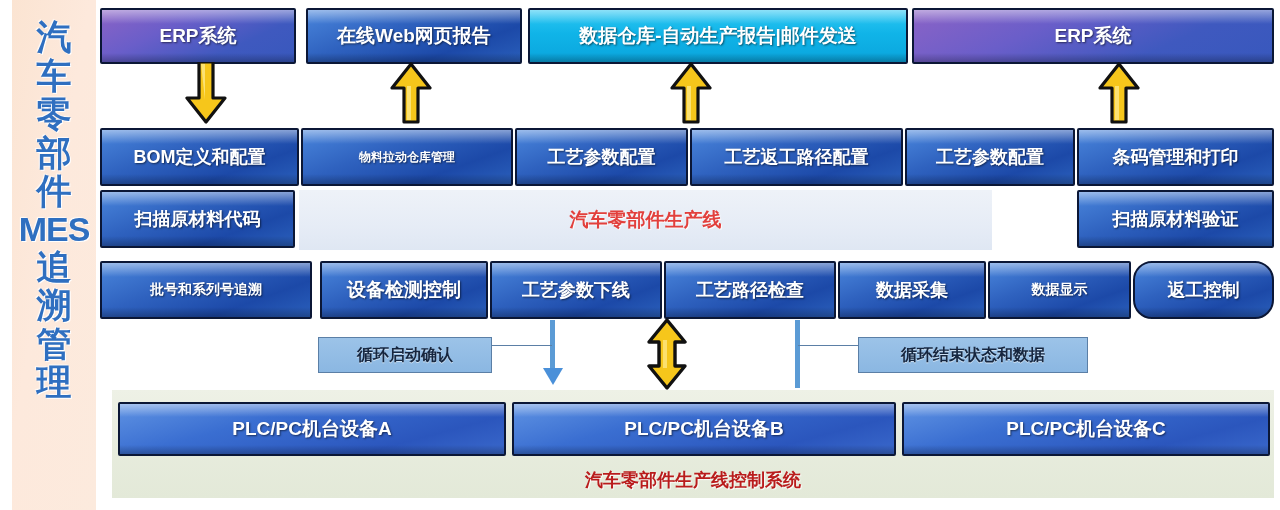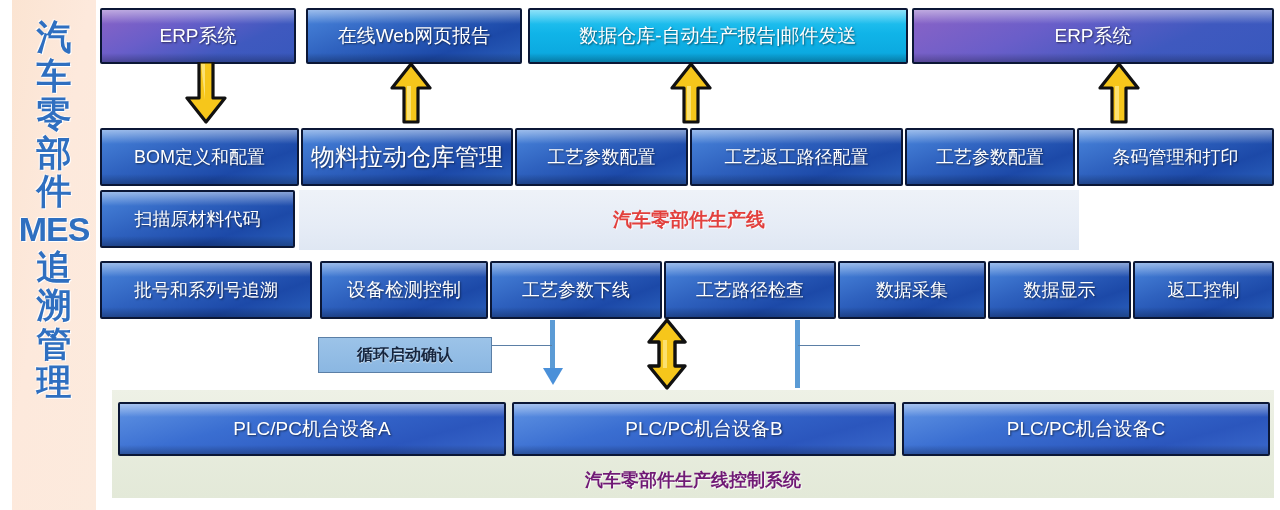--- a/index.html
+++ b/index.html
@@ -25,21 +25,21 @@
     writing-mode:horizontal-tb;
   }
   .sidebar-text span{display:block;}
   .sidebar-text .lat{font-size:34px;font-weight:800;letter-spacing:-1px;color:#2f6fc0;}
 
   
   .box{
     position:absolute;box-sizing:border-box;
     border:2px solid #0b1736;
     display:flex;align-items:center;justify-content:center;
-    color:#ffffff;font-weight:400;
+    color:#ffffff;font-weight:700;
     text-shadow:1px 1px 2px rgba(0,0,0,.55);
     border-radius:2px;
     overflow:hidden;
     white-space:nowrap;
   }
   .box::before{ 
     content:"";position:absolute;left:0;right:0;top:0;height:26%;
     background:linear-gradient(180deg,rgba(255,255,255,.45),rgba(255,255,255,0));
     pointer-events:none;
   }
@@ -67,21 +67,21 @@
     position:relative;z-index:2;
   }
 
   
   .ctrl-panel{
     position:absolute;box-sizing:border-box;
     background:linear-gradient(180deg,#eef1e6 0%,#e7ecdd 55%,#e3e9d8 100%);
   }
   .ctrl-caption{
     position:absolute;left:0;width:100%;text-align:center;
-    color:#701a75;font-weight:700;font-size:18px;
+    color:#b91c1c;font-weight:700;font-size:18px;
     text-shadow:1px 1px 1px rgba(255,255,255,.9);
   }
 
   
   .callout{
     position:absolute;box-sizing:border-box;
     background:linear-gradient(180deg,#9cc3e8 0%,#8bb7e2 100%);
     border:1px solid #5b7fa6;
     display:flex;align-items:center;justify-content:center;
     color:#16263f;font-size:16px;font-weight:700;
@@ -157,82 +157,88 @@
   <div class="arrow" style="left:1098px;top:62px;width:42px;height:62px;">
     <svg width="42" height="62" viewBox="0 0 42 62">
       <path d="M21 2 L40 26 L28 26 L28 60 L14 60 L14 26 L2 26 Z" fill="#f6c61b" stroke="#111111" stroke-width="3.2" stroke-linejoin="round"></path>
       <path d="M17 24 L21 24 L21 58 L17 58 Z" fill="#fde88a" opacity=".8"></path>
     </svg>
   </div>
 
   <div class="box b-blue" style="left:100px;top:128px;width:199px;height:58px;font-size:18px;">
     <span>BOM定义和配置</span>
   </div>
-  <div class="box b-blue" style="left:301px;top:128px;width:212px;height:58px;font-size:24px;">
+  <div class="box b-blue" style="left:301px;top:128px;width:212px;height:58px;font-size:12px;">
     <span>物料拉动仓库管理</span>
   </div>
   <div class="box b-blue" style="left:515px;top:128px;width:173px;height:58px;font-size:18px;">
     <span>工艺参数配置</span>
   </div>
   <div class="box b-blue" style="left:690px;top:128px;width:213px;height:58px;font-size:18px;">
     <span>工艺返工路径配置</span>
   </div>
   <div class="box b-blue" style="left:905px;top:128px;width:170px;height:58px;font-size:18px;">
     <span>工艺参数配置</span>
   </div>
   <div class="box b-blue" style="left:1077px;top:128px;width:197px;height:58px;font-size:18px;">
     <span>条码管理和打印</span>
   </div>
 
-  <div class="line-strip" style="left:299px;top:190px;width:780px;height:60px;">
+  <div class="line-strip" style="left:299px;top:190px;width:693px;height:60px;">
     <span class="line-label">汽车零部件生产线</span>
   </div>
 
   <div class="box b-blue" style="left:100px;top:190px;width:195px;height:58px;font-size:18px;">
     <span>扫描原材料代码</span>
   </div>
-
-  <div class="box b-blue" style="left:100px;top:261px;width:212px;height:58px;font-size:18px;">
+  <div class="box b-blue" style="left:1077px;top:190px;width:197px;height:58px;font-size:18px;">
+    <span>扫描原材料验证</span>
+  </div>
+
+  <div class="box b-blue" style="left:100px;top:261px;width:212px;height:58px;font-size:14px;">
     <span>批号和系列号追溯</span>
   </div>
   <div class="box b-blue" style="left:320px;top:261px;width:168px;height:58px;font-size:19px;">
     <span>设备检测控制</span>
   </div>
   <div class="box b-blue" style="left:490px;top:261px;width:172px;height:58px;font-size:18px;">
     <span>工艺参数下线</span>
   </div>
   <div class="box b-blue" style="left:664px;top:261px;width:172px;height:58px;font-size:18px;">
     <span>工艺路径检查</span>
   </div>
   <div class="box b-blue" style="left:838px;top:261px;width:148px;height:58px;font-size:18px;">
     <span>数据采集</span>
   </div>
-  <div class="box b-blue" style="left:988px;top:261px;width:143px;height:58px;font-size:18px;">
+  <div class="box b-blue" style="left:988px;top:261px;width:143px;height:58px;font-size:14px;">
     <span>数据显示</span>
   </div>
-  <div class="box b-blue" style="left:1133px;top:261px;width:141px;height:58px;font-size:18px;">
+  <div class="box b-blue" style="left:1133px;top:261px;width:141px;height:58px;font-size:18px;border-radius:19px;">
     <span>返工控制</span>
   </div>
 
   <div class="vline" style="left:550px;top:320px;width:5px;height:52px;"></div>
   <div class="blue-arrow" style="left:542px;top:368px;width:22px;height:18px;">
     <svg width="22" height="18" viewBox="0 0 22 18">
       <path d="M1 0 L21 0 L11 17 Z" fill="#4a90d9"></path>
     </svg>
   </div>
 
   <div class="hline" style="left:492px;top:345px;width:60px;height:1px;"></div>
 
   <div class="callout" style="left:318px;top:337px;width:174px;height:36px;">
     <span>循环启动确认</span>
   </div>
 
   <div class="vline" style="left:795px;top:320px;width:5px;height:68px;"></div>
   <div class="hline" style="left:798px;top:345px;width:62px;height:1px;"></div>
 
+  <div class="callout" style="left:858px;top:337px;width:230px;height:36px;">
+    <span>循环结束状态和数据</span>
+  </div>
 
   <div class="arrow" style="left:645px;top:318px;width:44px;height:72px;">
     <svg width="44" height="72" viewBox="0 0 44 72">
       <path d="M22 2 L40 24 L30 24 L30 48 L40 48 L22 70 L4 48 L14 48 L14 24 L4 24 Z" fill="#f6c61b" stroke="#111111" stroke-width="3.4" stroke-linejoin="round"></path>
       <path d="M18 22 L22 22 L22 50 L18 50 Z" fill="#fde88a" opacity=".75"></path>
     </svg>
   </div>
 
   <div class="ctrl-panel" style="left:112px;top:390px;width:1162px;height:108px;"></div>
 

